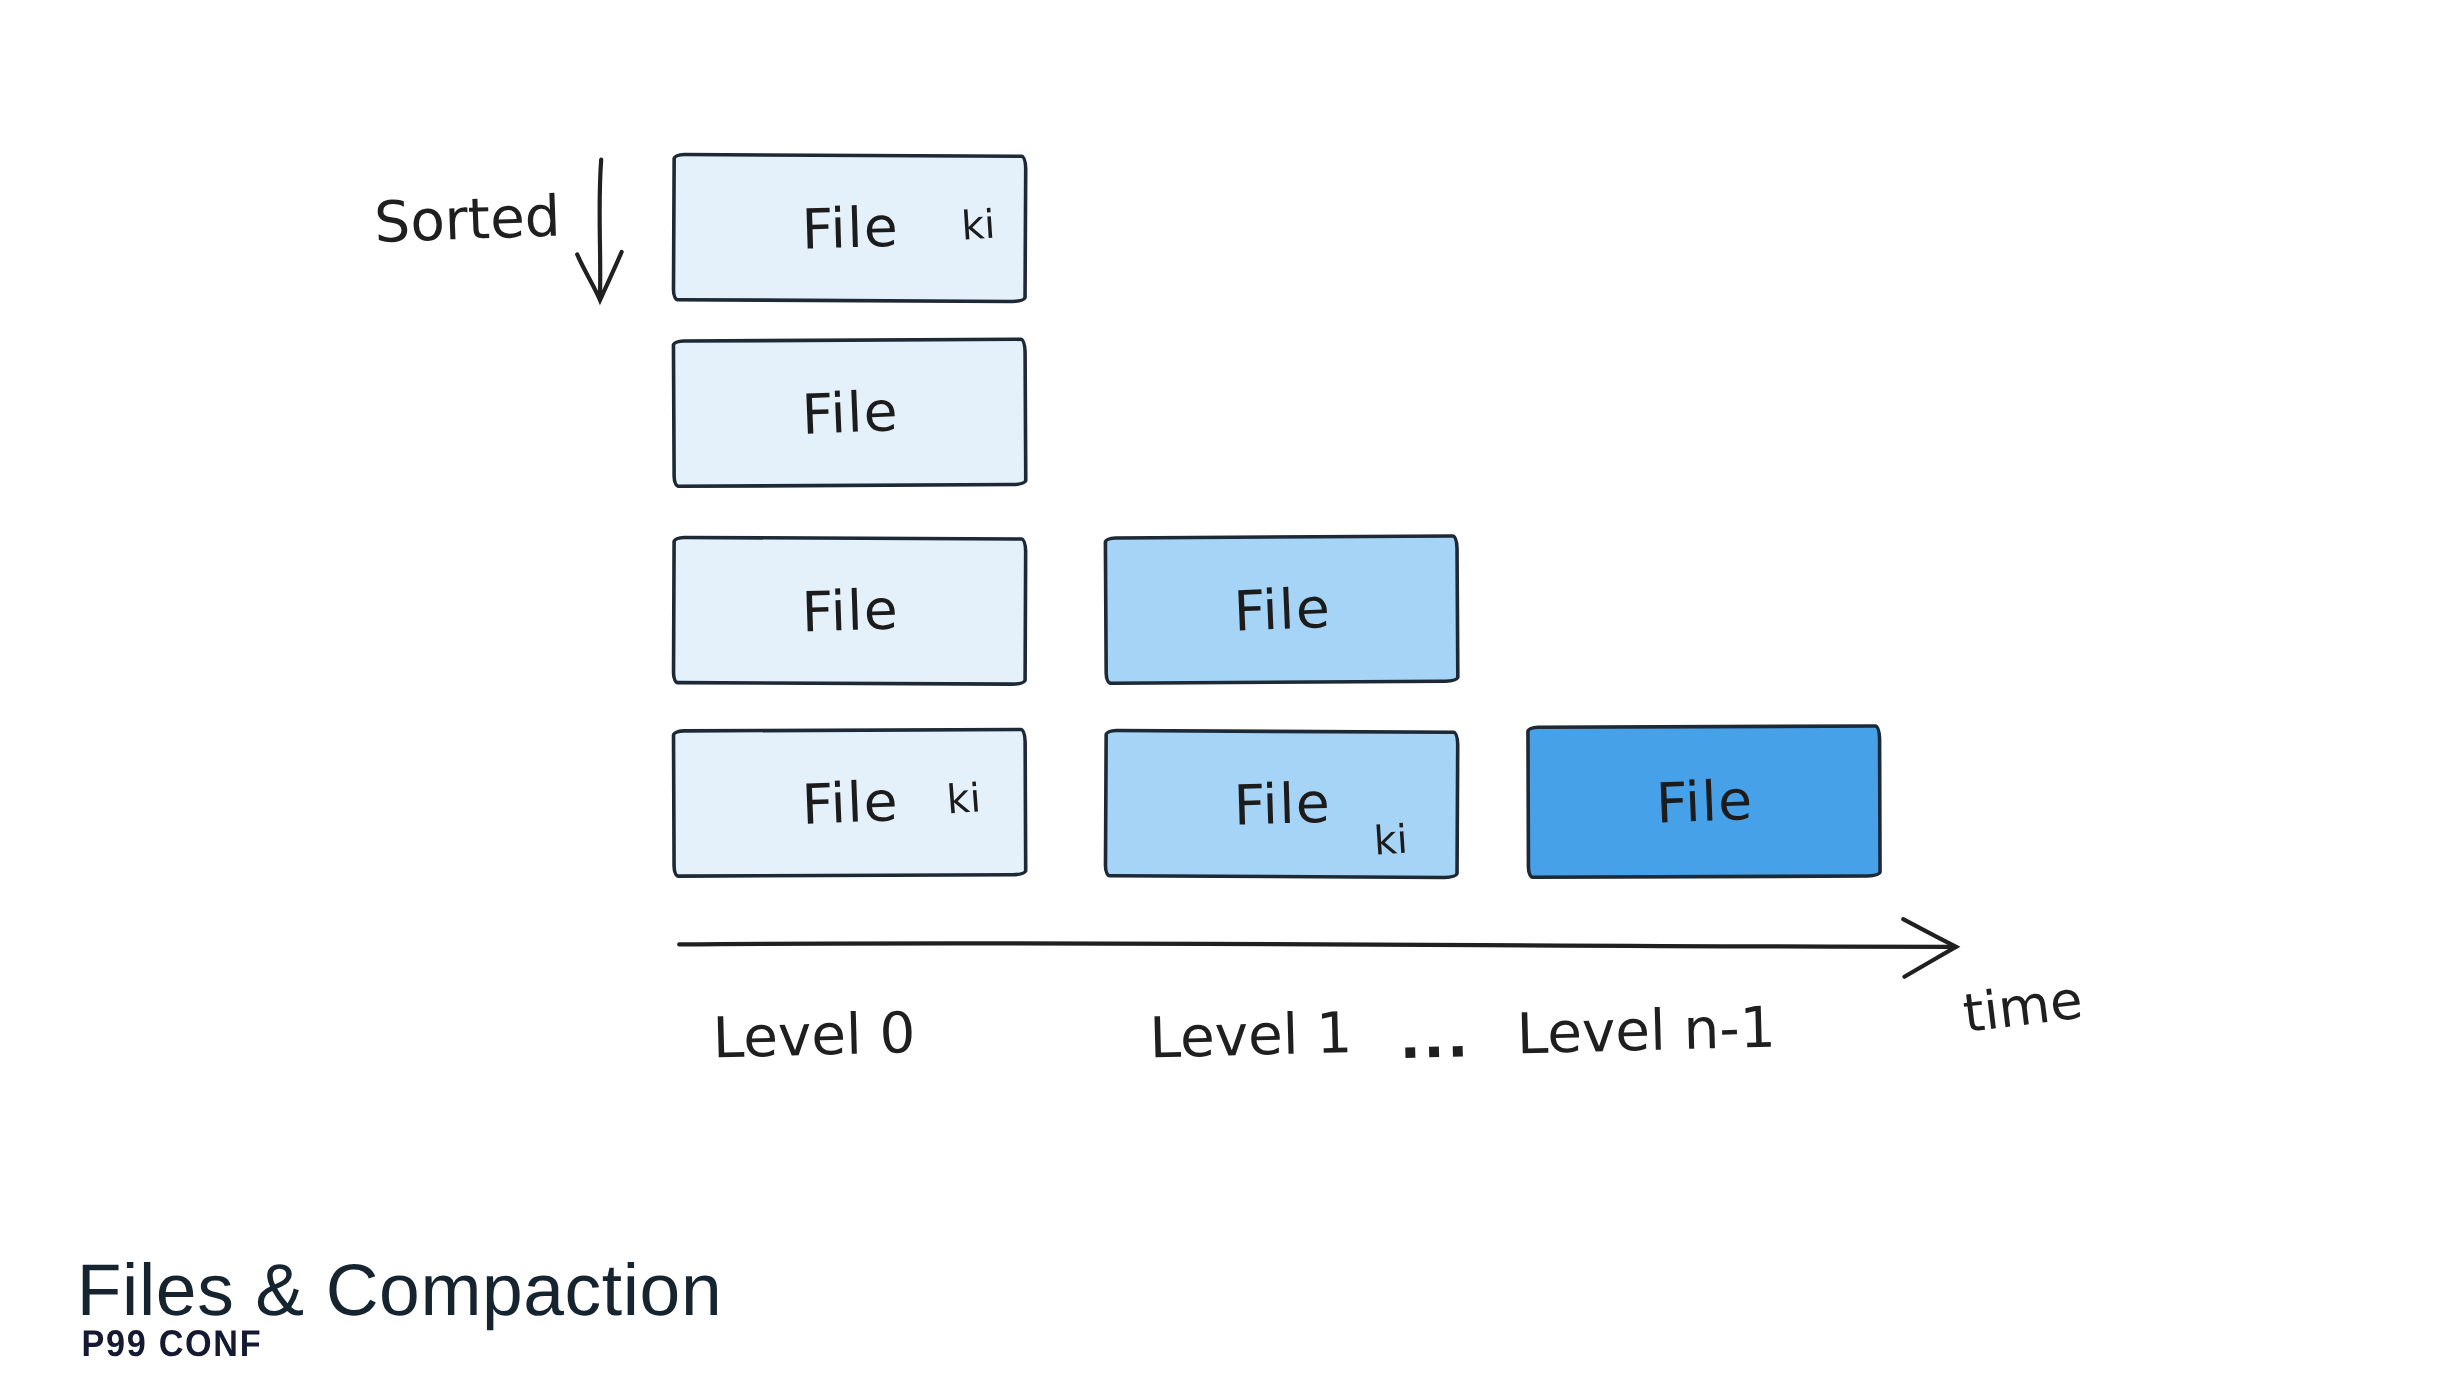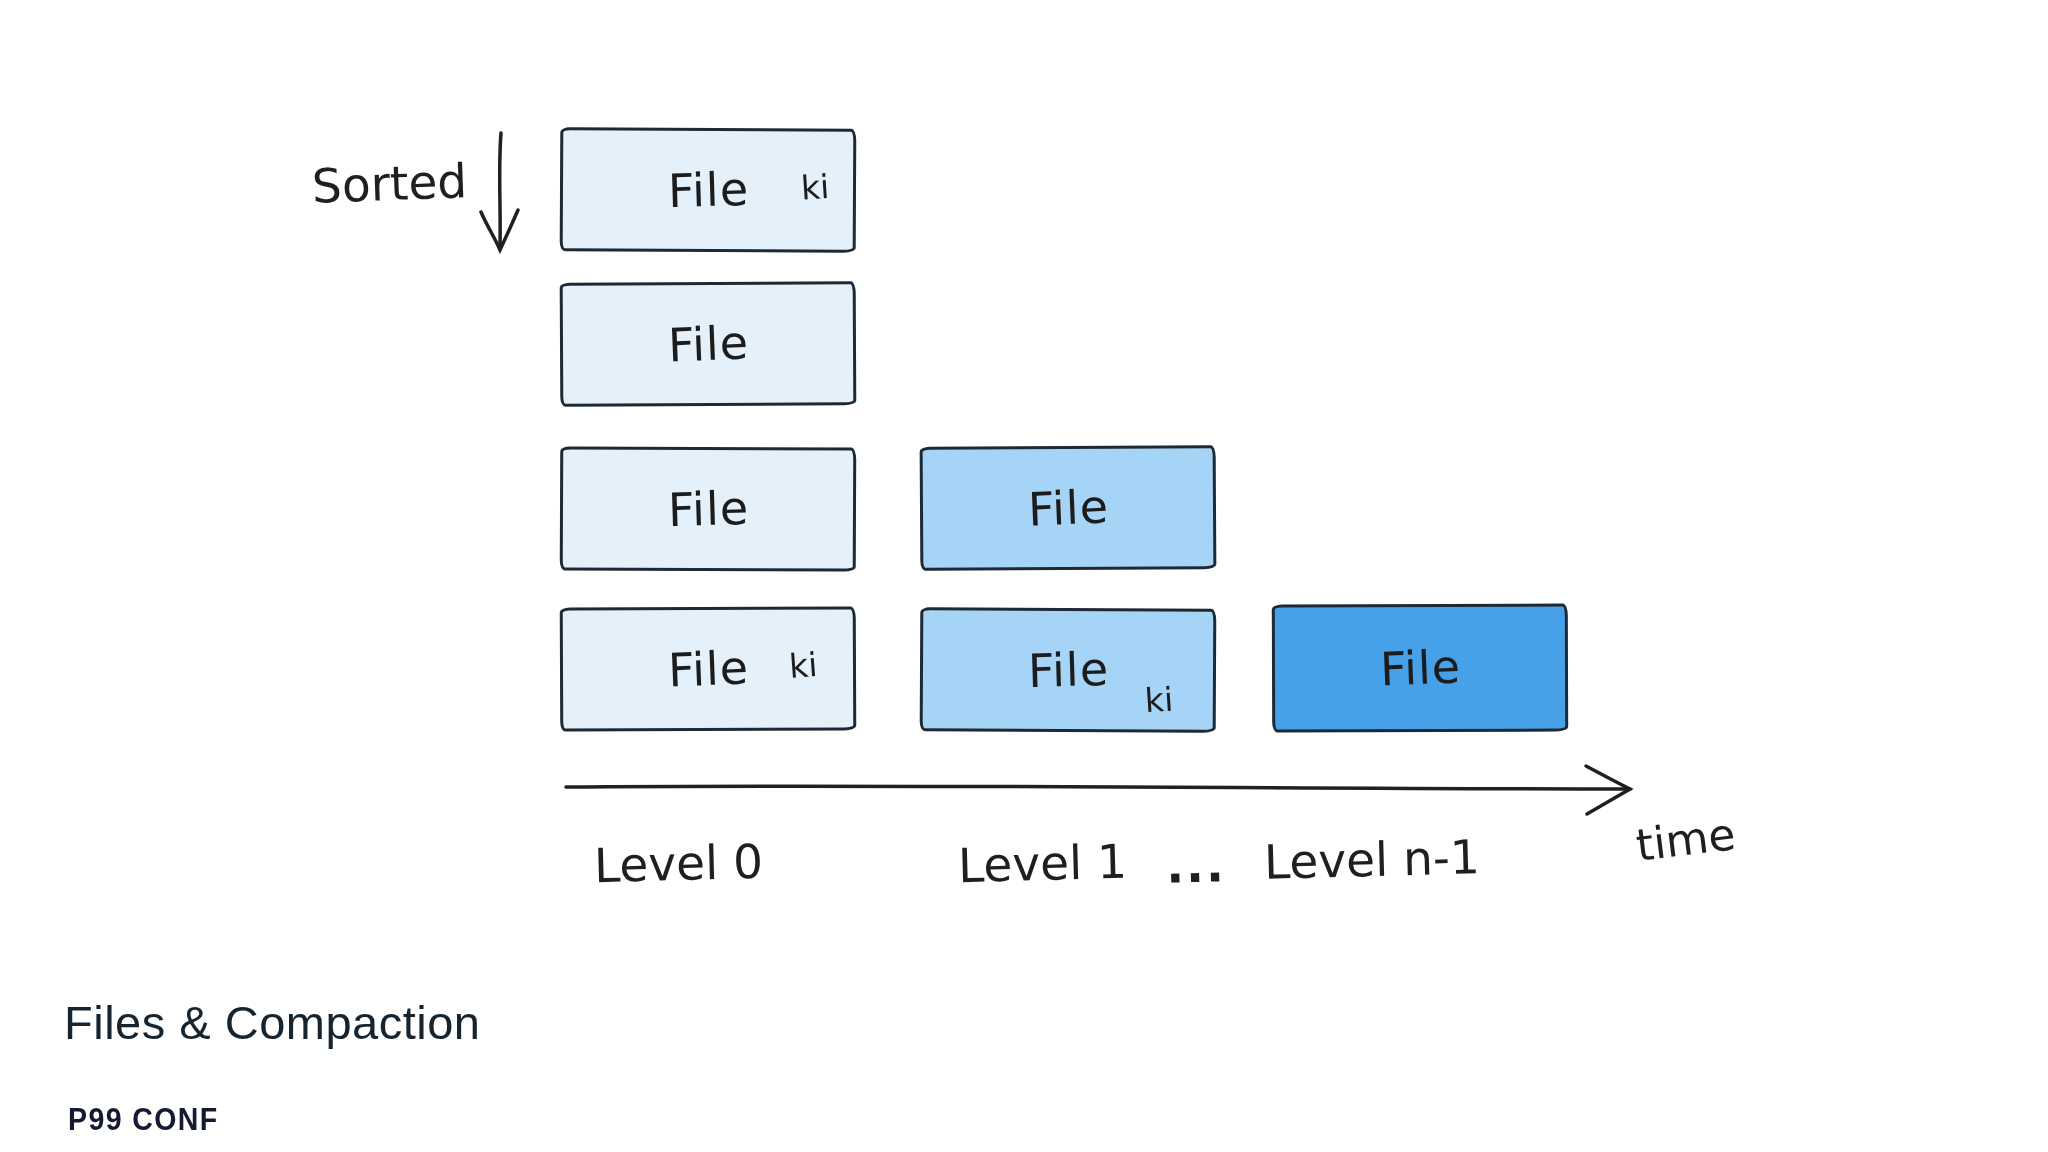--- a/index.html
+++ b/index.html
@@ -56,22 +56,22 @@
   .lv0{left:594px;top:836px;}
   .lv1{left:958px;top:836px;}
   .lvdots{left:1166px;top:838px;font-weight:700;letter-spacing:2px;}
   .lvn{left:1264px;top:832px;}
   .time-label{
     position:absolute;left:1636px;top:814px;font-size:44px;font-weight:500;
     transform:rotate(-7deg);
   }
 
   .page-title{
-    position:absolute;left:64px;top:995px;
-    font-family:"Liberation Sans",sans-serif;font-size:47px;font-weight:400;
+    position:absolute;left:64px;top:1040px;
+    font-family:"Liberation Sans",sans-serif;font-size:61px;font-weight:400;
     color:#16242f;letter-spacing:.5px;
   }
   .logo{
     position:absolute;left:68px;top:1102px;
     font-family:"Liberation Sans",sans-serif;font-size:31px;font-weight:700;
     color:#151a32;letter-spacing:1.5px;
     transform:scaleX(.92);transform-origin:left center;
   }
 </style>
 </head>

